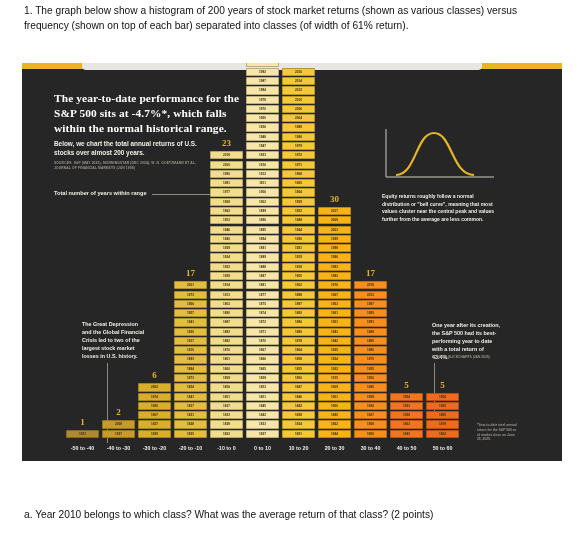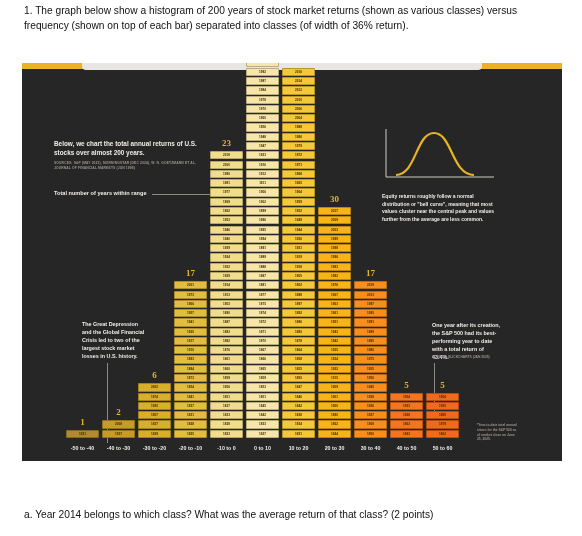--- a/index.html
+++ b/index.html
@@ -112,26 +112,27 @@
     display:flex;gap:3px;
   }
   .axis span{
     width:33px;text-align:center;font-size:5.3px;color:#efece6;font-weight:bold;
     white-space:nowrap;
   }
 </style>
 </head>
 <body>
 
-<div class="q-top">1. The graph below show a histogram of 200 years of stock market returns (shown as various classes) versus frequency (shown on top of each bar) separated into classes (of width of 36% return).</div>
+<div class="q-top">1. The graph below show a histogram of 200 years of stock market returns (shown as various classes) versus frequency (shown on top of each bar) separated into classes (of width of 61% return).</div>
 
 <div class="poster">
   <div class="poster-topbar"></div>
   <div class="poster-notch"></div>
 
+  <div class="headline">The year-to-date performance for the S&amp;P 500 sits at -4.7%*, which falls within the normal historical range.</div>
   <div class="subhead">Below, we chart the total annual returns of U.S. stocks over almost 200 years.</div>
   <div class="source-small">SOURCES: S&amp;P (MAY 2025), MORNINGSTAR (DEC 2024), W. N. GOETZMANN ET AL, JOURNAL OF FINANCIAL MARKETS (JUN 1998)</div>
 
   <div class="ann-total">Total number of years within range</div>
   <div class="ann-total-line"></div>
   <div class="ann-total-dot"></div>
 
   <div class="ann-gd">The Great Depression and the Global Financial Crisis led to two of the largest stock market losses in U.S. history.</div>
   <div class="ann-gd-line"></div>
 
@@ -383,13 +384,13 @@
         <span>0 to 10</span>
         <span>10 to 20</span>
         <span>20 to 30</span>
         <span>30 to 40</span>
         <span>40 to 50</span>
         <span>50 to 60</span>
       </div>
   </div>
 </div>
 
-<div class="q-bottom">a. Year 2014 belongs to which class? What was the average return of that class? (2 points)</div>
+<div class="q-bottom">a. Year 2010 belongs to which class? What was the average return of that class? (2 points)</div>
 
 </body></html>

